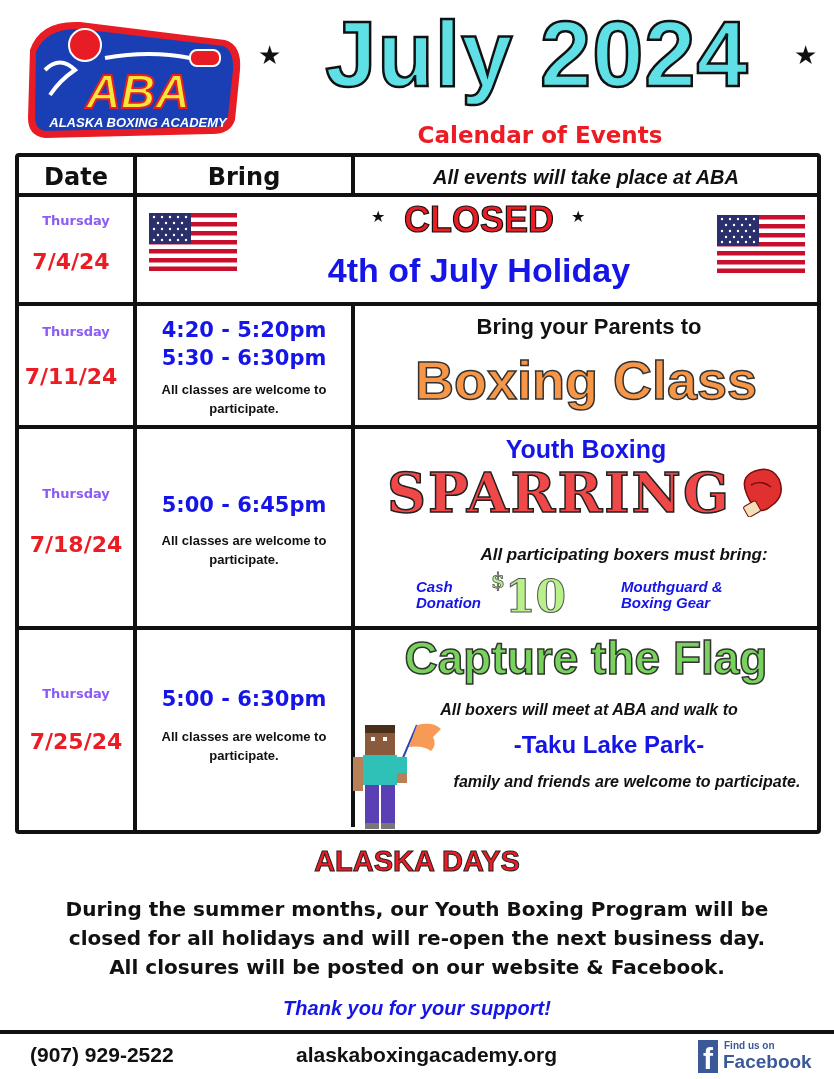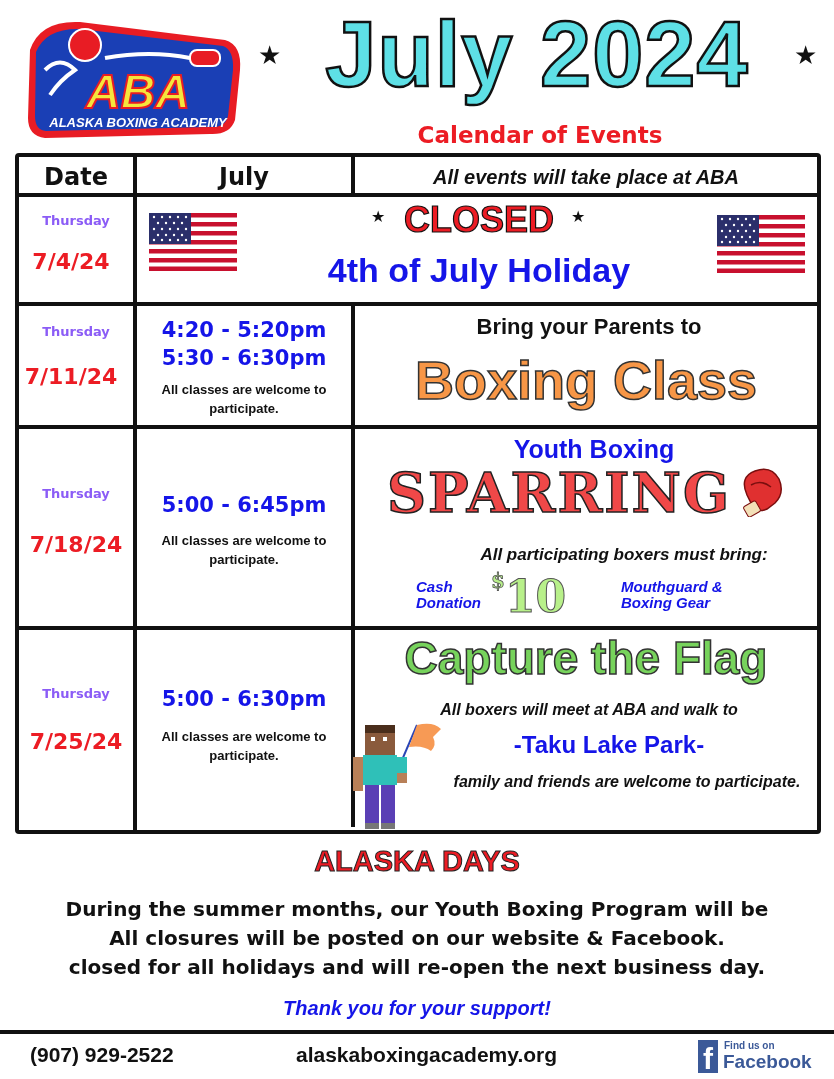--- a/index.html
+++ b/index.html
@@ -18,21 +18,21 @@
   .hdr-note { font-style:italic; font-weight:bold; font-size:20px; color:#111; text-align:center; }
   .day { font-weight:bold; font-size:13px; color:#8b5cf6; text-align:center; font-family:"DejaVu Sans", sans-serif; }
   .date { font-weight:bold; font-size:22px; color:#ec1c24; text-align:center; font-family:"DejaVu Sans", sans-serif; }
   .time { font-weight:bold; font-size:21px; color:#1515e8; text-align:center; font-family:"DejaVu Sans", sans-serif; }
   .note { font-weight:bold; font-size:13px; color:#111; text-align:center; line-height:19px; }
   .flag { width:88px; height:58px; }
   .closed { font-weight:bold; font-size:36px; color:#ec1c24; -webkit-text-stroke:1.2px #111; text-align:center; }
   .holiday { font-weight:bold; font-size:34px; color:#1515e8; text-align:center; }
   .bring { font-weight:bold; font-size:22px; color:#111; text-align:center; }
   .boxing { font-weight:bold; font-size:54px; color:#f79646; -webkit-text-stroke:1.5px #333; text-align:center; }
-  .youth { font-weight:bold; font-size:25px; color:#1515e8; text-align:center;margin-left:8px; }
+  .youth { font-weight:bold; font-size:25px; color:#1515e8; text-align:center; }
   .sparring { font-family:"DejaVu Serif", serif; font-weight:bold; font-size:54px; color:#f04848; -webkit-text-stroke:1.5px #222; letter-spacing:2px; text-align:center; }
   .must { font-style:italic; font-weight:bold; font-size:17px; color:#111; text-align:center;padding-left:38px; }
   .blue-it { font-style:italic; font-weight:bold; font-size:15px; color:#1515e8; line-height:16px; }
   .ten { font-family:"DejaVu Serif", serif; font-weight:bold; font-size:44px; color:#b8f08a; -webkit-text-stroke:1px #555; line-height:1; }
   .dollar { font-family:"DejaVu Serif", serif; font-weight:bold; font-size:20px; color:#b8f08a; -webkit-text-stroke:0.8px #555; }
   .ctf { font-weight:bold; font-size:46px; color:#77d35c; -webkit-text-stroke:1.5px #333; text-align:center; }
   .walk { font-style:italic; font-weight:bold; font-size:16px; color:#111; text-align:center; }
   .taku { font-weight:bold; font-size:24px; color:#1515e8; text-align:center; }
   .fam { font-style:italic; font-weight:bold; font-size:16px; color:#111; text-align:center; line-height:24px; }
   
@@ -72,21 +72,21 @@
 
   <div class="hline" style="top:36px;"></div>
   <div class="hline" style="top:145px;"></div>
   <div class="hline" style="top:268px;"></div>
   <div class="hline" style="top:469px;"></div>
   <div class="vline" style="left:114px; top:0; height:673px;"></div>
   <div class="vline" style="left:332px; top:0; height:40px;"></div>
   <div class="vline" style="left:332px; top:145px; height:525px;"></div>
 
   <div class="abs hdr" style="left:0; top:6px; width:114px;">Date</div>
-  <div class="abs hdr" style="left:118px; top:6px; width:214px;">July</div>
+  <div class="abs hdr" style="left:118px; top:6px; width:214px;">Bring</div>
   <div class="abs hdr-note" style="left:336px; top:9px; width:462px;">All events will take place at ABA</div>
 
   <div>
     <div class="abs day" style="left:0; top:56px; width:114px;">Thursday</div>
     <div class="abs date" style="left:0; top:92px; width:104px;">7/4/24</div>
     <svg class="abs flag" style="left:130px; top:56px;" viewBox="0 0 88 58">
       <rect width="88" height="58" fill="#fff"></rect>
       <g fill="#c8102e">
         <rect y="0" width="88" height="4.5"></rect>
           <rect y="9" width="88" height="4.5"></rect>
@@ -220,22 +220,22 @@
       <rect x="32" y="66" width="14" height="40" fill="#5a3fb5"></rect>
       <rect x="16" y="104" width="14" height="6" fill="#777"></rect>
         <rect x="32" y="104" width="14" height="6" fill="#777"></rect>
     </svg>
   </div>
 </div>
 
 <div class="abs closed-days">ALASKA DAYS</div>
 <div class="abs para">
   <div>During the summer months, our Youth Boxing Program will be</div>
+  <div>closed for  all holidays and will re-open the next business day.</div>
   <div>All closures will be posted on our website &amp; Facebook.</div>
-  <div>closed for  all holidays and will re-open the next business day.</div>
 </div>
 <div class="abs thanks">Thank you for your support!</div>
 
 <div class="abs footer-line"></div>
 <div class="abs phone">(907) 929-2522</div>
 <div class="abs site">alaskaboxingacademy.org</div>
 <div class="abs fb">
   <div class="fb-f">f</div>
   <div class="fb-small">Find us on</div>
   <div class="fb-big">Facebook</div>

